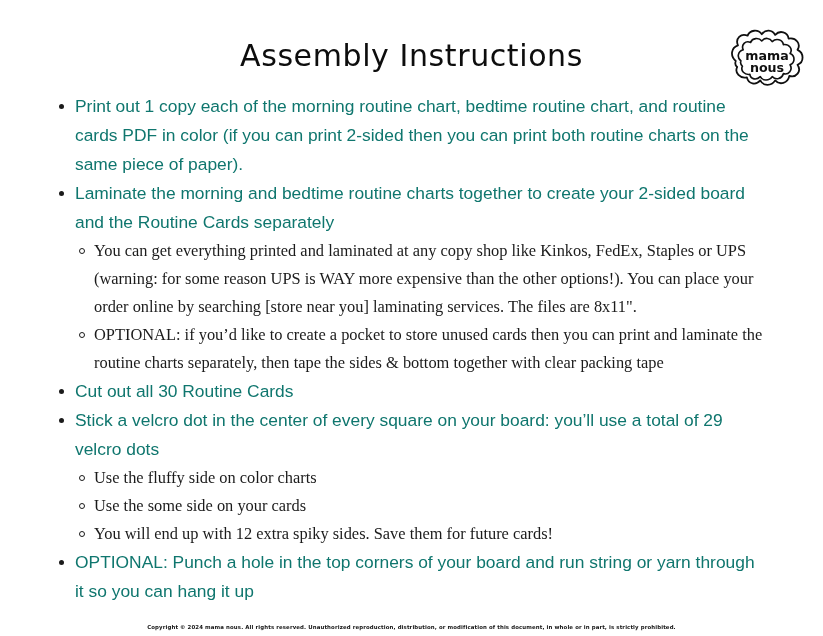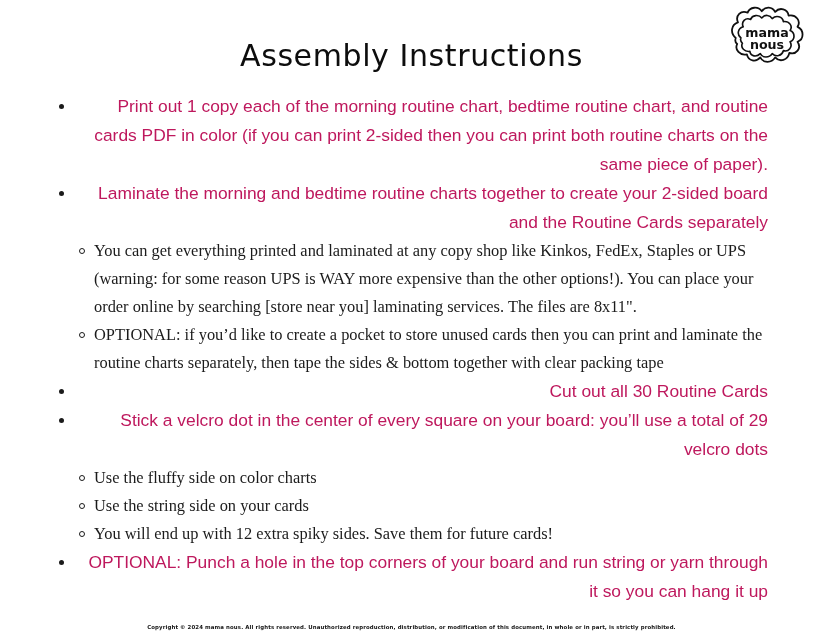--- a/index.html
+++ b/index.html
@@ -12,21 +12,21 @@
     height: 636px;
     position: relative;
     overflow: hidden;
     font-family: "Liberation Sans", sans-serif;
     color: #1b1b1b;
   }
 
   
   .logo-badge {
     position: absolute;
-    top: 3px;
+    top: 26px;
     right: 14px;
     width: 84px;
     height: 70px;
   }
   .logo-badge svg { display: block; width: 84px; height: 70px; }
   .logo-text-top, .logo-text-bottom {
     font-family: "DejaVu Sans", sans-serif;
     font-weight: 700;
     fill: #101010;
   }
@@ -56,23 +56,22 @@
   ul.level-1 {
     list-style: none;
     margin: 0;
     padding: 0;
   }
   ul.level-1 > li.bullet-item {
     position: relative;
     padding-left: 23px;
     font-size: 17.4px;
     line-height: 29px;
-    color: #be185d;
+    color: #0f766e;
     margin: 0 0 0 0;
-    text-align: right;
   }
   ul.level-1 > li.bullet-item > .marker-disc {
     position: absolute;
     left: 7px;
     top: 11.5px;
     width: 5px;
     height: 5px;
     border-radius: 50%;
     background: #1b1b1b;
   }
@@ -190,21 +189,21 @@
       <span class="marker-disc"></span>
       <span class="item-text">Stick a velcro dot in the center of every square on your board: you’ll use a total of 29 velcro dots</span>
     </li>
     <ul class="level-2">
       <li class="subbullet-item">
         <span class="marker-circle"></span>
         <span class="item-text">Use the fluffy side on color charts</span>
       </li>
       <li class="subbullet-item">
         <span class="marker-circle"></span>
-        <span class="item-text">Use the string side on your cards</span>
+        <span class="item-text">Use the some side on your cards</span>
       </li>
       <li class="subbullet-item">
         <span class="marker-circle"></span>
         <span class="item-text">You will end up with 12 extra spiky sides. Save them for future cards!</span>
       </li>
     </ul>
 
     <li class="bullet-item">
       <span class="marker-disc"></span>
       <span class="item-text">OPTIONAL: Punch a hole in the top corners of your board and run string or yarn through it so you can hang it up</span>

